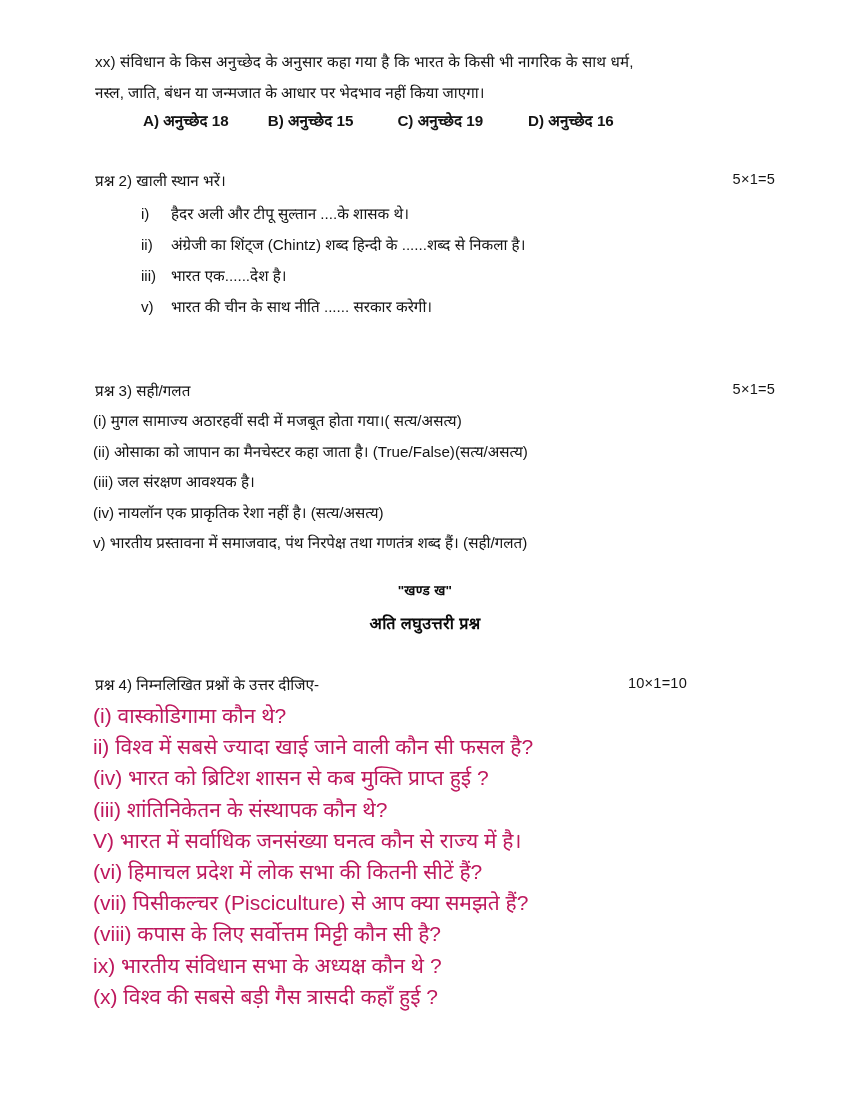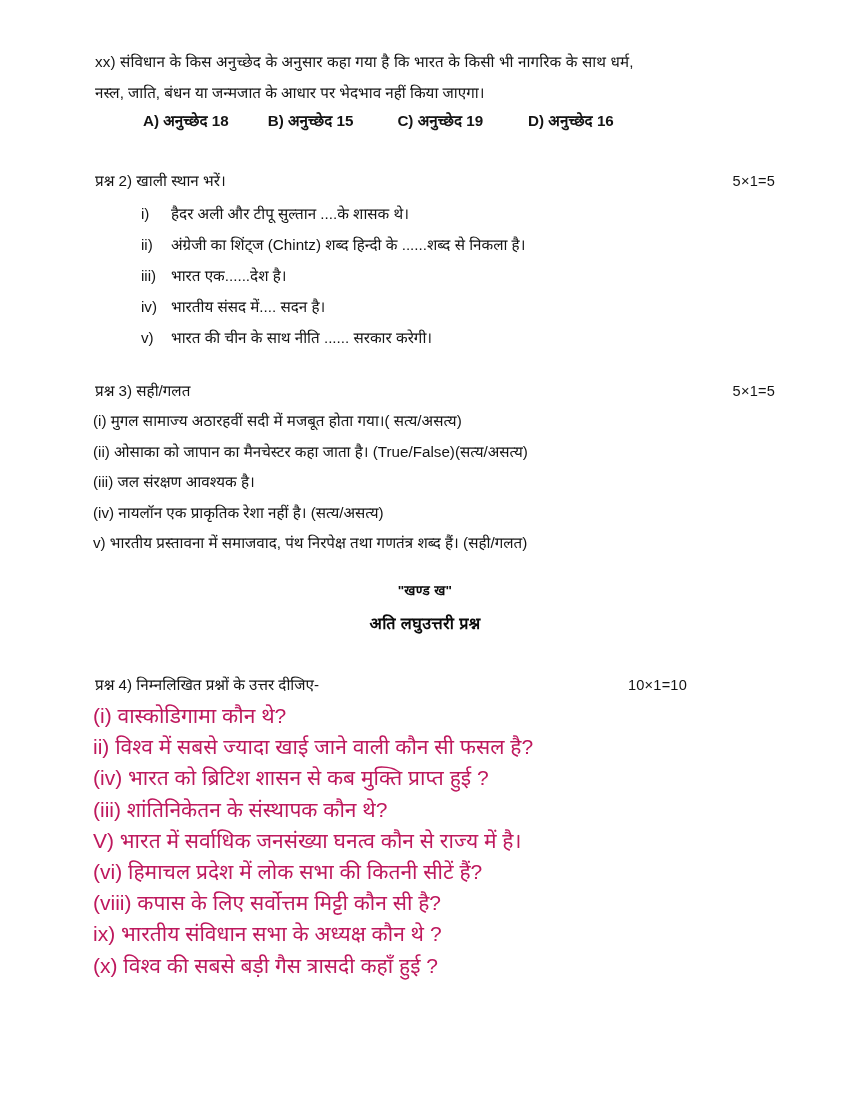--- a/index.html
+++ b/index.html
@@ -58,21 +58,21 @@
   .opt-c { margin-left: 44px; }
   .opt-d { margin-left: 45px; }
 
   
   .section-head {
     position: absolute;
     left: 95px;
     width: 670px;
     display: flex;
     justify-content: space-between;
-    align-items: center;
+    align-items: flex-start;
     font-size: 15.2px;
     line-height: 26px;
     color: #141414;
   }
   .section-head .marks {
     font-size: 14.6px;
     letter-spacing: 0.2px;
   }
   #q2-head { top: 166px; }
   #q3-head { top: 376px; gap: 45px; }
@@ -193,24 +193,20 @@
     </div>
     <div class="fill-item">
       <span class="rn">ii)</span>
       <span class="txt">अंग्रेजी का शिंट्ज (Chintz) शब्द हिन्दी के  ......शब्द से निकला है।</span>
     </div>
     <div class="fill-item">
       <span class="rn">iii)</span>
       <span class="txt">भारत एक......देश है।</span>
     </div>
     <div class="fill-item">
-      <span class="rn">iv)</span>
-      <span class="txt">भारतीय संसद में.... सदन है।</span>
-    </div>
-    <div class="fill-item">
       <span class="rn">v)</span>
       <span class="txt">भारत की चीन के साथ नीति ...... सरकार करेगी।</span>
     </div>
   </div>
 
   <div class="section-head" id="q3-head">
     <span class="q-head">प्रश्न 3) सही/गलत</span>
     <span class="marks">5×1=5</span>
   </div>
 
@@ -230,20 +226,21 @@
     <span class="marks">10×1=10</span>
   </div>
 
   <div class="sa-list">
     <div class="sa-item">(i) वास्कोडिगामा कौन थे?</div>
     <div class="sa-item">ii) विश्व में सबसे ज्यादा खाई जाने वाली कौन सी फसल है?</div>
     <div class="sa-item">(iv) भारत को ब्रिटिश शासन से कब मुक्ति प्राप्त हुई ?</div>
     <div class="sa-item">(iii) शांतिनिकेतन के संस्थापक कौन थे?</div>
     <div class="sa-item">V) भारत में सर्वाधिक जनसंख्या घनत्व कौन से राज्य में है।</div>
     <div class="sa-item">(vi) हिमाचल प्रदेश में लोक सभा की कितनी सीटें हैं?</div>
+    <div class="sa-item">(vii) पिसीकल्चर (Pisciculture) से आप क्या समझते हैं?</div>
     <div class="sa-item">(viii) कपास के लिए सर्वोत्तम मिट्टी कौन सी है?</div>
     <div class="sa-item">ix) भारतीय संविधान सभा के अध्यक्ष कौन थे ?</div>
     <div class="sa-item">(x) विश्व की सबसे बड़ी गैस त्रासदी कहाँ हुई ?</div>
   </div>
 
   <div id="qr-code">
       <svg viewBox="0 0 21 21" shape-rendering="crispEdges">
         <rect x="0" y="0" width="21" height="21" fill="#ffffff"></rect>
         <rect x="0" y="0" width="1" height="1" fill="#000000"></rect>
         <rect x="1" y="0" width="1" height="1" fill="#000000"></rect>

